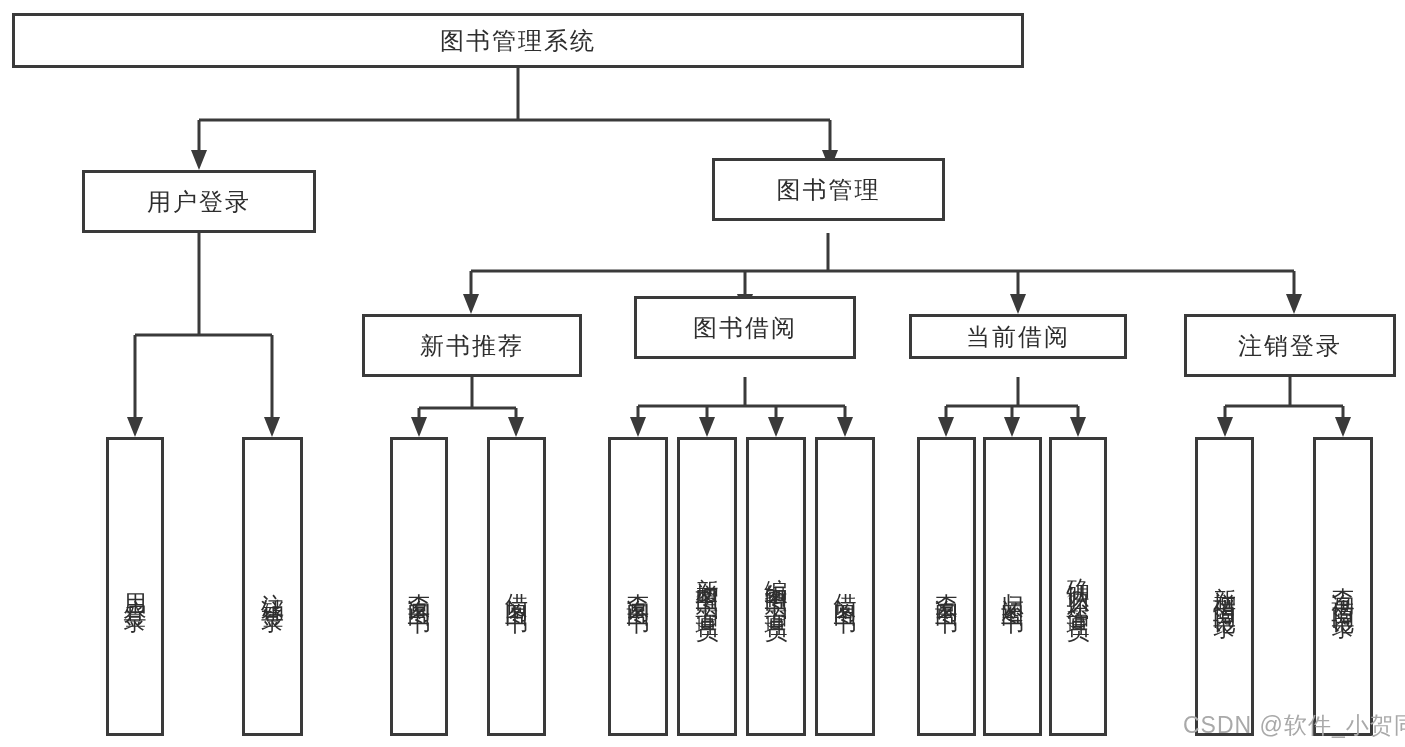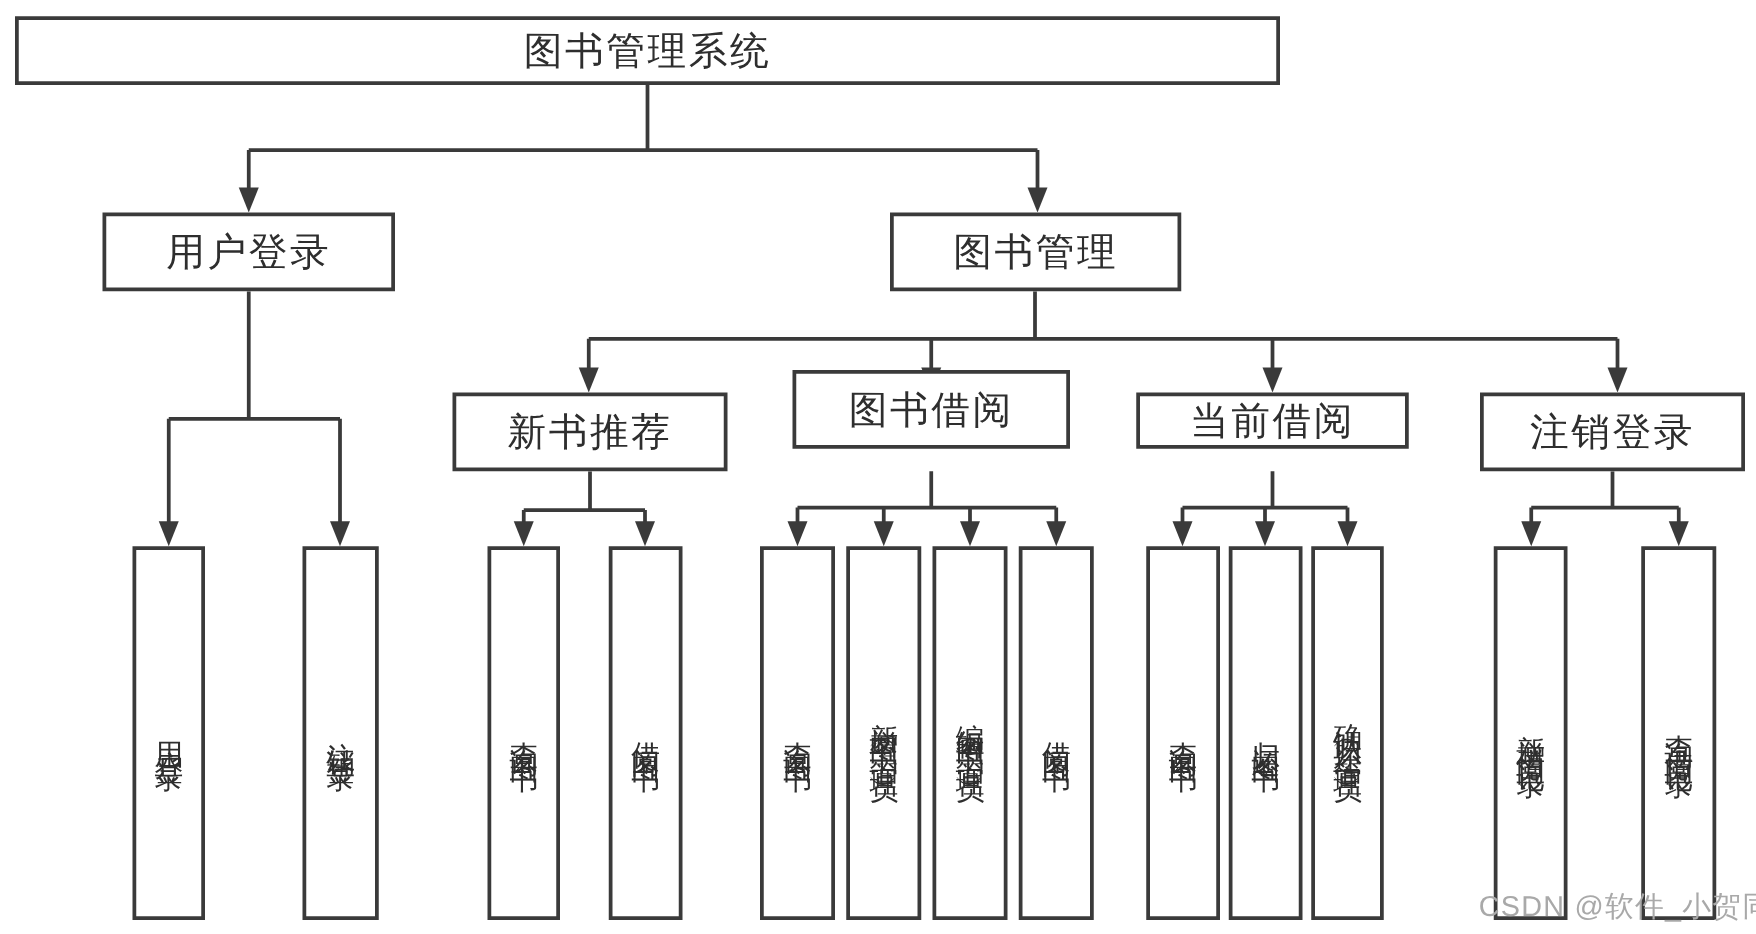--- a/index.html
+++ b/index.html
@@ -13,21 +13,21 @@
   .stage{
     position:relative;width:1405px;height:747px;background:var(--background);
     font-family:"Liberation Sans","DejaVu Sans",sans-serif;overflow:hidden;
   }
   .wires{position:absolute;left:0;top:0;z-index:1;}
   .wires path{stroke:var(--line);stroke-width:3;fill:none;}
   .wires polygon{fill:var(--line);stroke:none;}
   .box{
     position:absolute;box-sizing:border-box;background:var(--box_bg);
     border:3px solid var(--line);display:flex;align-items:center;justify-content:center;
-    color:var(--text);font-size:31px;letter-spacing:2px;z-index:2;white-space:nowrap;
+    color:var(--text);font-size:24px;letter-spacing:2px;z-index:2;white-space:nowrap;
   }
   .leaf{font-size:23px;letter-spacing:0;}
   .leaf .vtext{
     writing-mode:vertical-rl;text-orientation:mixed;letter-spacing:6px;line-height:1;
   }
   .watermark{
     position:absolute;left:1183px;top:710px;z-index:3;
     font-size:23px;color:var(--watermark);letter-spacing:1px;white-space:nowrap;
   }
 </style>
@@ -72,21 +72,21 @@
     <polygon points="1343,437 1335,417 1351,417"></polygon>
   </svg>
 
   <div class="box" style="left:12px;top:13px;width:1012px;height:55px;">
     <span>图书管理系统</span>
   </div>
 
   <div class="box" style="left:82px;top:170px;width:234px;height:63px;">
     <span>用户登录</span>
   </div>
-  <div class="box" style="left:712px;top:170px;width:233px;height:63px;">
+  <div class="box" style="left:712px;top:158px;width:233px;height:63px;">
     <span>图书管理</span>
   </div>
 
   <div class="box" style="left:362px;top:314px;width:220px;height:63px;text-align:center;">
     <span>新书推荐</span>
   </div>
   <div class="box" style="left:634px;top:296px;width:222px;height:63px;">
     <span>图书借阅</span>
   </div>
   <div class="box" style="left:909px;top:314px;width:218px;height:45px;">

